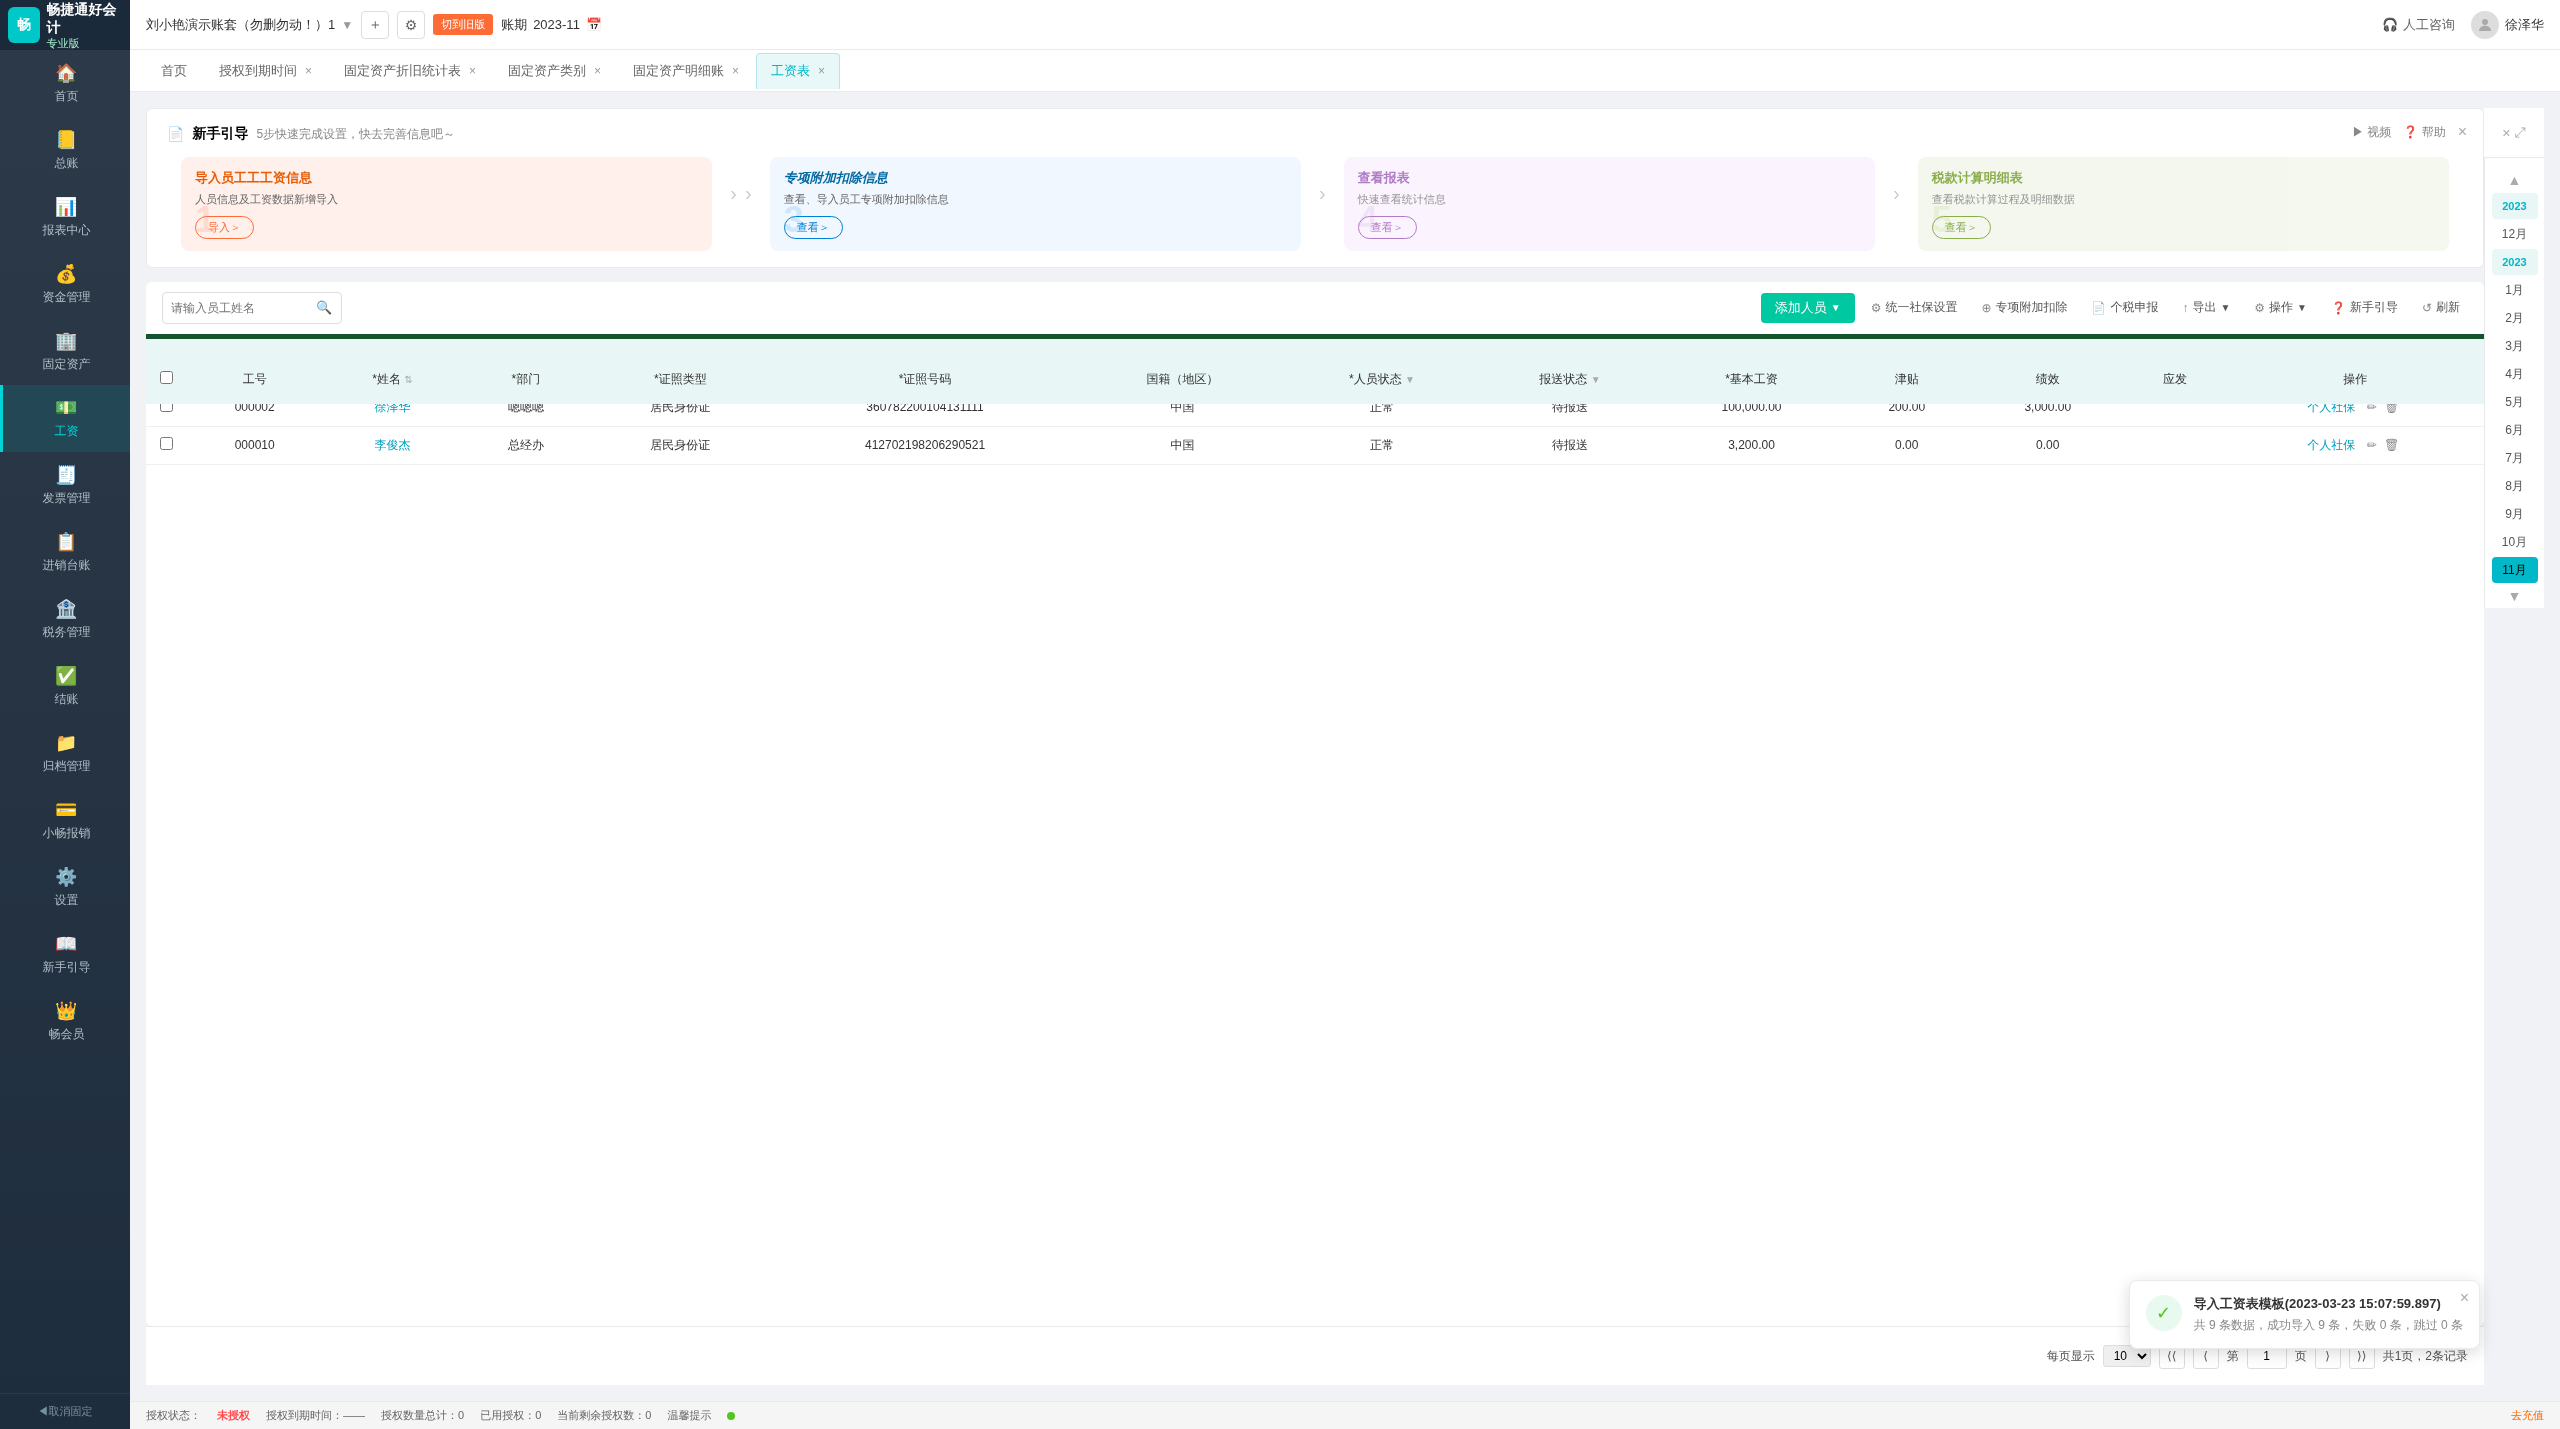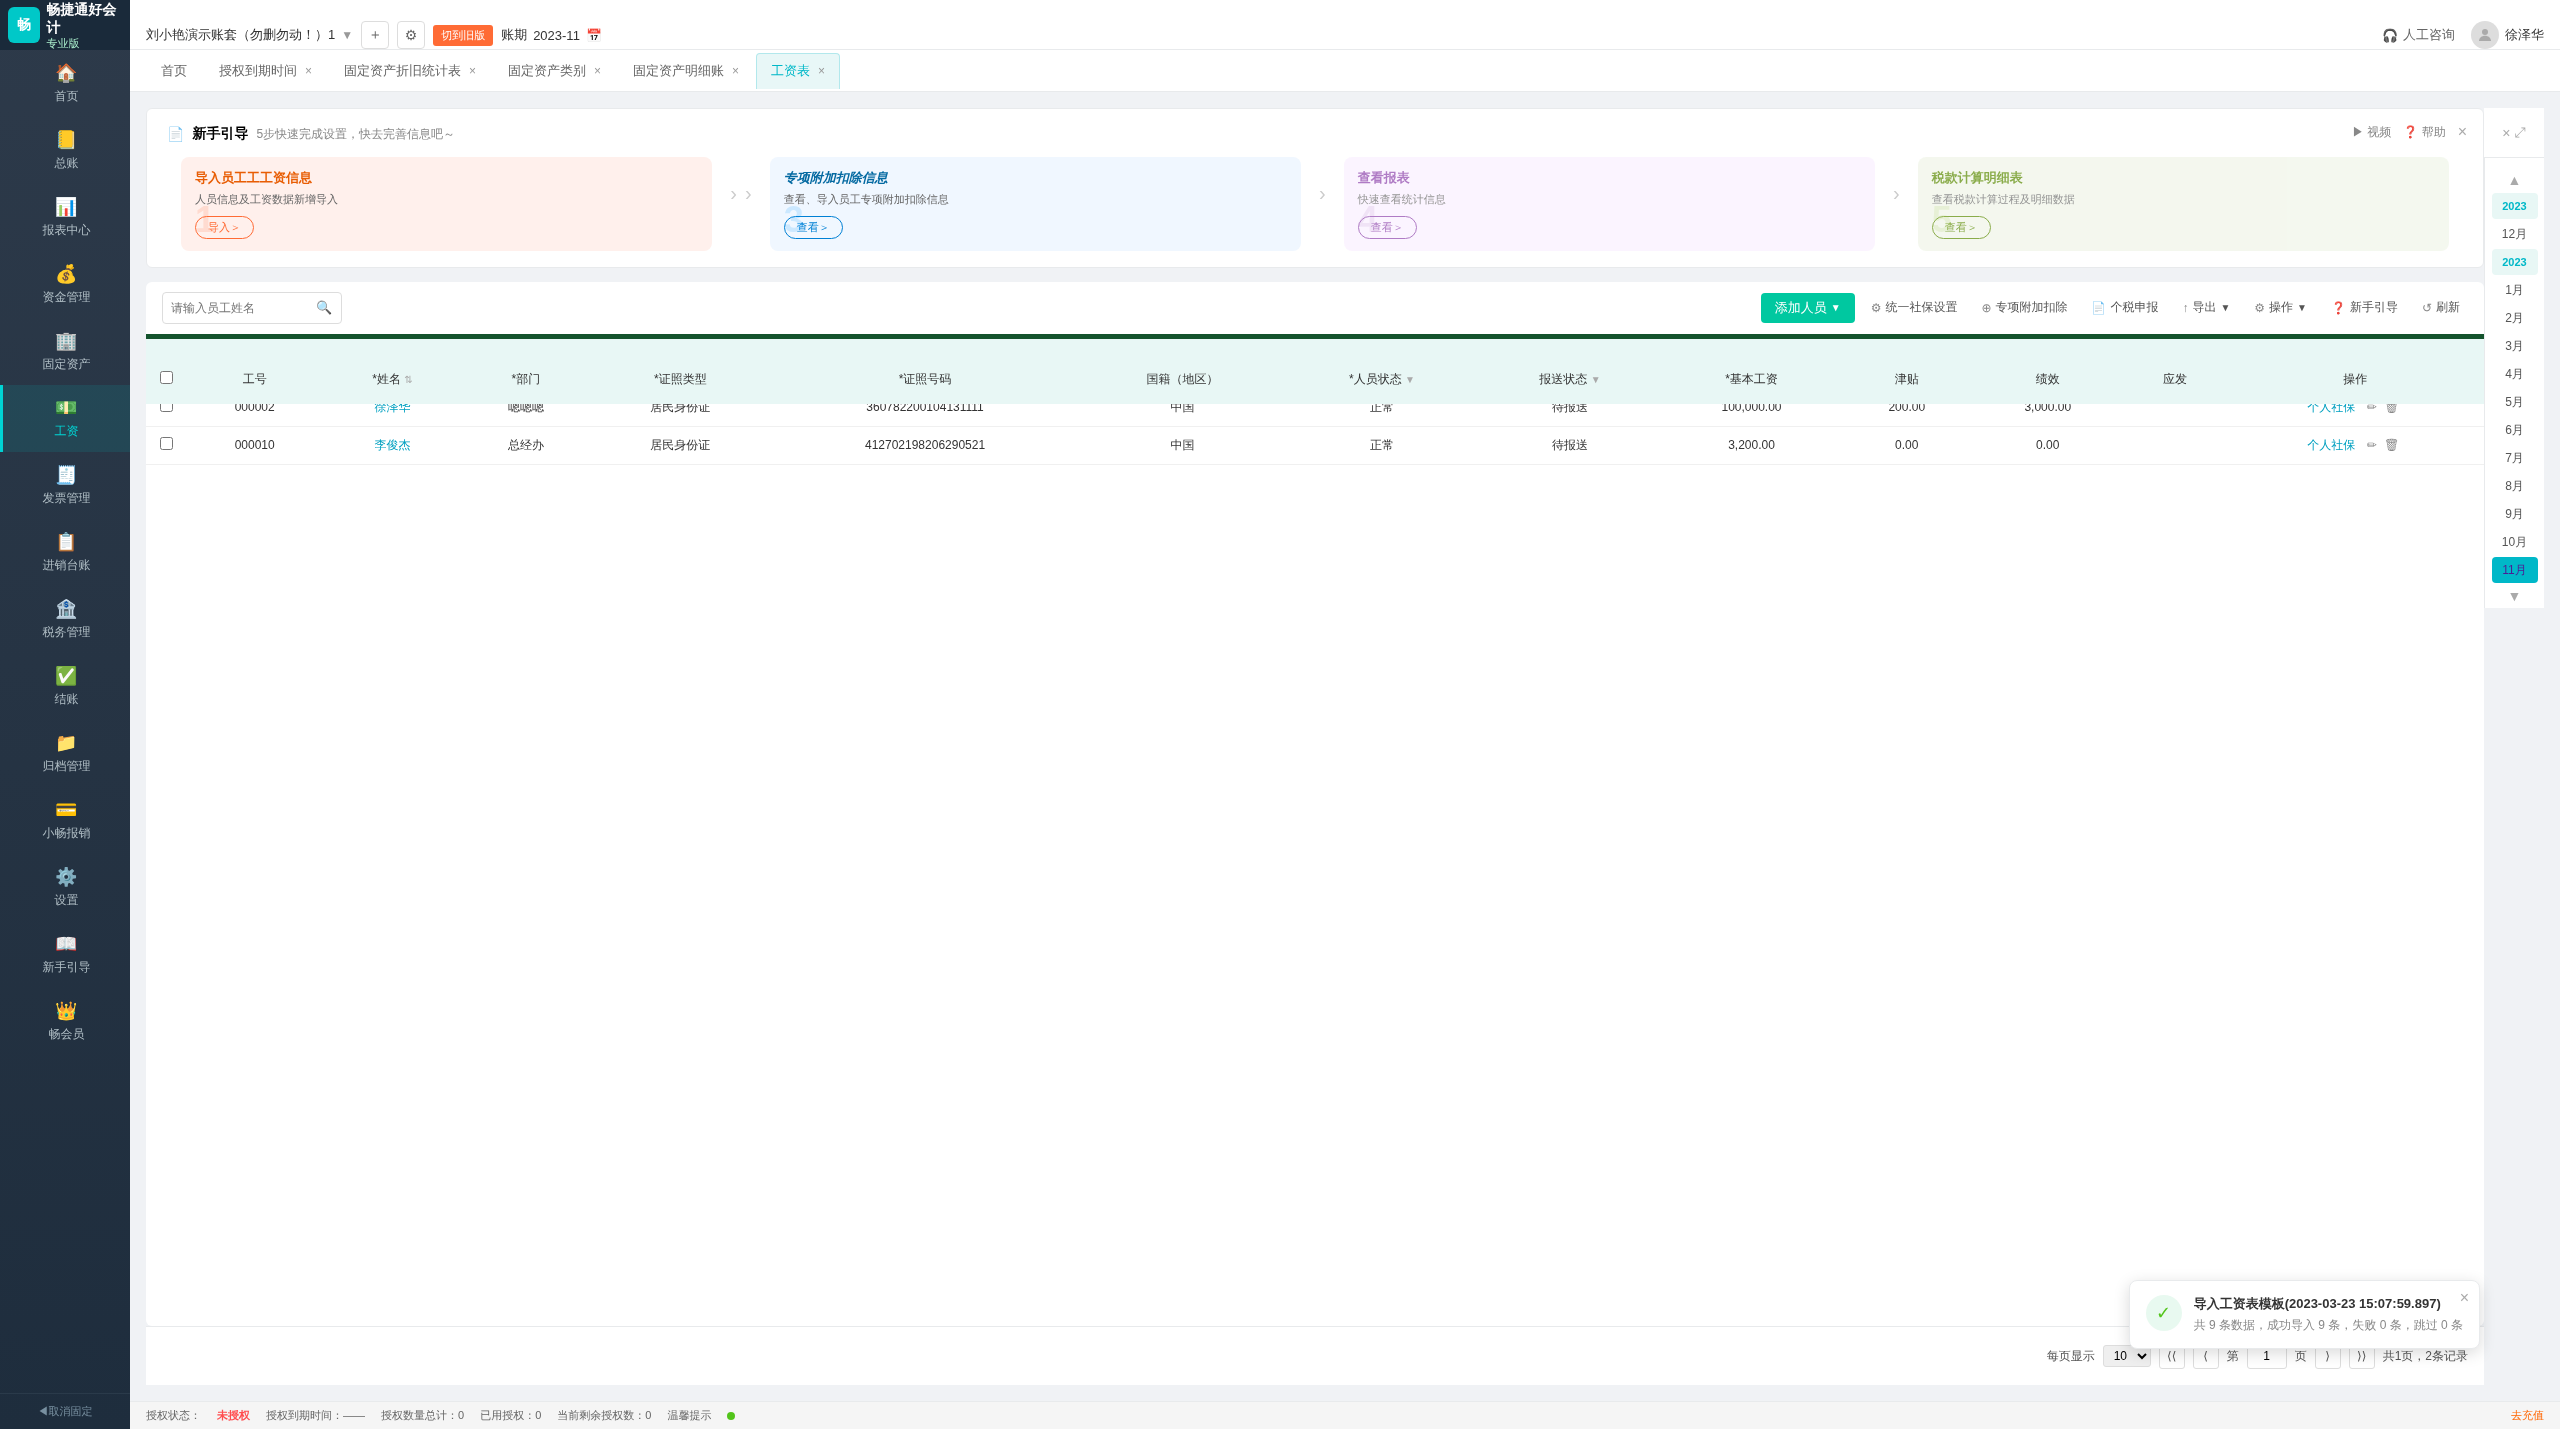--- a/index.html
+++ b/index.html
@@ -37,21 +37,21 @@
     .sidebar-cancel {
       padding: 10px; text-align: center; font-size: 11px; color: #7890a0; cursor: pointer;
       border-top: 1px solid #2a3a4a;
     }
 
     
     .main-content { flex: 1; display: flex; flex-direction: column; overflow: hidden; }
 
     
     .top-bar {
-      height: 50px; background: #fff; display: flex; align-items: flex-end;
+      height: 50px; background: #fff; display: flex; align-items: center;
       padding: 0 16px; border-bottom: 1px solid #e8eaec; gap: 12px;
     }
     .top-bar-left { display: flex; align-items: center; gap: 8px; flex: 1; }
     .account-selector {
       display: flex; align-items: center; gap: 6px; cursor: pointer;
       font-size: 13px; color: #333;
     }
     .account-selector .arrow { color: #999; font-size: 12px; }
     .icon-btn {
       width: 28px; height: 28px; border-radius: 4px; border: 1px solid #ddd;
@@ -205,21 +205,21 @@
     
     .calendar-panel {
       width: 60px; background: #fff; display: flex; flex-direction: column;
       align-items: center; border-left: 1px solid #e8eaec; padding-top: 10px;
     }
     .calendar-arrow { color: #aaa; cursor: pointer; font-size: 14px; padding: 4px; }
     .calendar-month {
       width: 46px; height: 26px; display: flex; align-items: center; justify-content: center;
       font-size: 12px; cursor: pointer; color: #555; border-radius: 4px; margin: 1px 0;
     }
-    .calendar-month.current { background: #00b8c8; color: #4c1d95; border-radius: 4px; }
+    .calendar-month.current { background: #00b8c8; color: #000000; border-radius: 4px; }
     .calendar-month.year-label { background: #e8f7f5; color: #00b8c8; font-weight: bold; font-size: 11px; }
 
     
     .toast {
       position: fixed; bottom: 80px; right: 80px;
       background: #fff; border: 1px solid #e8eaec; border-radius: 8px;
       padding: 14px 16px; box-shadow: 0 4px 16px rgba(0,0,0,0.15);
       display: flex; align-items: flex-start; gap: 12px; max-width: 360px;
       z-index: 1000;
     }

